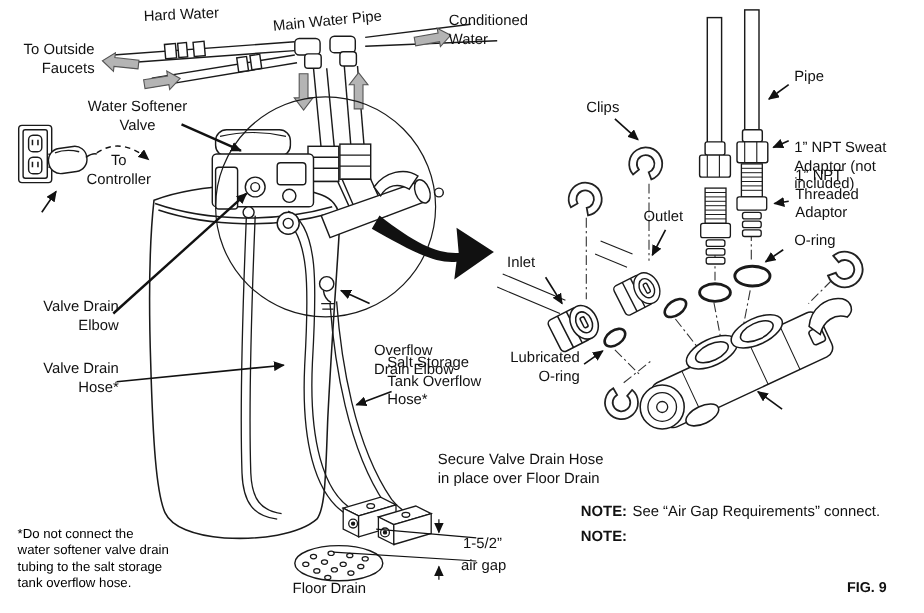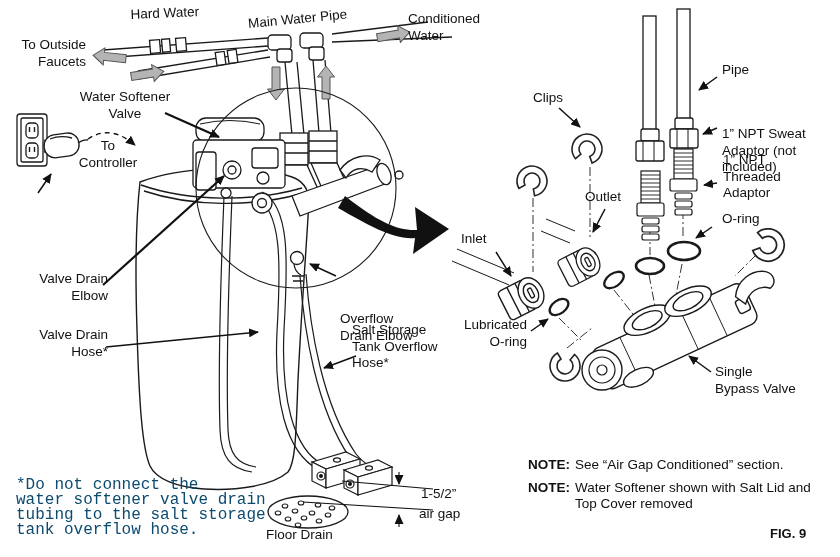--- a/index.html
+++ b/index.html
@@ -4,21 +4,21 @@
 <style>
   html,body{margin:0;padding:0;background:#fff;}
   .stage{position:relative;width:840px;height:557px;background:#fff;overflow:hidden;
          font-family:"Liberation Sans",sans-serif;color:#111;}
   .stage svg{position:absolute;left:0;top:0;}
   .lbl{position:absolute;font-size:13.5px;line-height:16.5px;white-space:pre-line;color:#111;}
   .r{text-align:right;}
   .c{text-align:center;}
   .rot-mwp{transform:rotate(-5.5deg);transform-origin:left bottom;}
   .rot-hw{transform:rotate(-2.5deg);transform-origin:left bottom;}
-  .fn{position:absolute;font-size:16px;line-height:15px;white-space:pre-line;color:#0c4a6e;font-family:Liberation Mono, monospace;}
+  .fn{position:absolute;font-size:12px;line-height:15px;white-space:pre-line;color:#000000;}
   .note{position:absolute;display:flex;gap:5px;font-size:13.5px;line-height:15.5px;color:#111;justify-content:center;}
   .note b{font-weight:bold;white-space:nowrap;}
   .note .nt{white-space:pre-line;}
   .fig{position:absolute;font-size:13px;font-weight:bold;color:#111;}
 </style>
 </head>
 <body>
 
 <div class="stage">
 
@@ -304,49 +304,47 @@
 Controller</div>
   <div class="lbl r" style="left:18px;top:271px;width:90px;">Valve Drain
 Elbow</div>
   <div class="lbl r" style="left:18px;top:327px;width:90px;">Valve Drain
 Hose*</div>
   <div class="lbl" style="left:340px;top:266px;margin-top:45px;">Overflow
 Drain Elbow</div>
   <div class="lbl" style="left:352px;top:322px;">Salt Storage
 Tank Overflow
 Hose*</div>
+  <div class="lbl" style="left:398px;top:410px;">Secure Valve Drain Hose
+in place over Floor Drain</div>
   <div class="lbl" style="left:421px;top:486px;">1-5/2”</div>
   <div class="lbl" style="left:419px;top:506px;">air gap</div>
   <div class="lbl" style="left:266px;top:527px;text-align:right;">Floor Drain</div>
 
   <div class="lbl" style="left:533px;top:90px;">Clips</div>
   <div class="lbl" style="left:722px;top:62px;">Pipe</div>
   <div class="lbl" style="left:722px;top:87px;margin-top:39px;">1” NPT Sweat
 Adaptor (not
 included)</div>
   <div class="lbl" style="left:723px;top:152px;">1” NPT
 Threaded
 Adaptor</div>
   <div class="lbl" style="left:722px;top:211px;">O-ring</div>
   <div class="lbl" style="left:585px;top:189px;">Outlet</div>
   <div class="lbl" style="left:461px;top:231px;">Inlet</div>
   <div class="lbl r" style="left:447px;top:317px;width:80px;">Lubricated
 O-ring</div>
-  <div class="lbl" style="left:715px;top:364px;">Single
-Bypass Valve</div>
 
   <div class="fn" style="left:16px;top:478px;">*Do not connect the
 water softener valve drain
 tubing to the salt storage
 tank overflow hose.</div>
 
   <div class="note" style="left:528px;top:457px;">
     <b>NOTE:</b>
-    <span class="nt">See “Air Gap Conditioned” section.</span>
+    <span class="nt">See “Air Gap Requirements” connect.</span>
   </div>
   <div class="note" style="left:528px;top:480px;">
     <b>NOTE:</b>
-    <span class="nt">Water Softener shown with Salt Lid and
-Top Cover removed</span>
   </div>
 
   <div class="fig" style="left:770px;top:526px;">FIG. 9</div>
 </div>
 
 </body></html>

